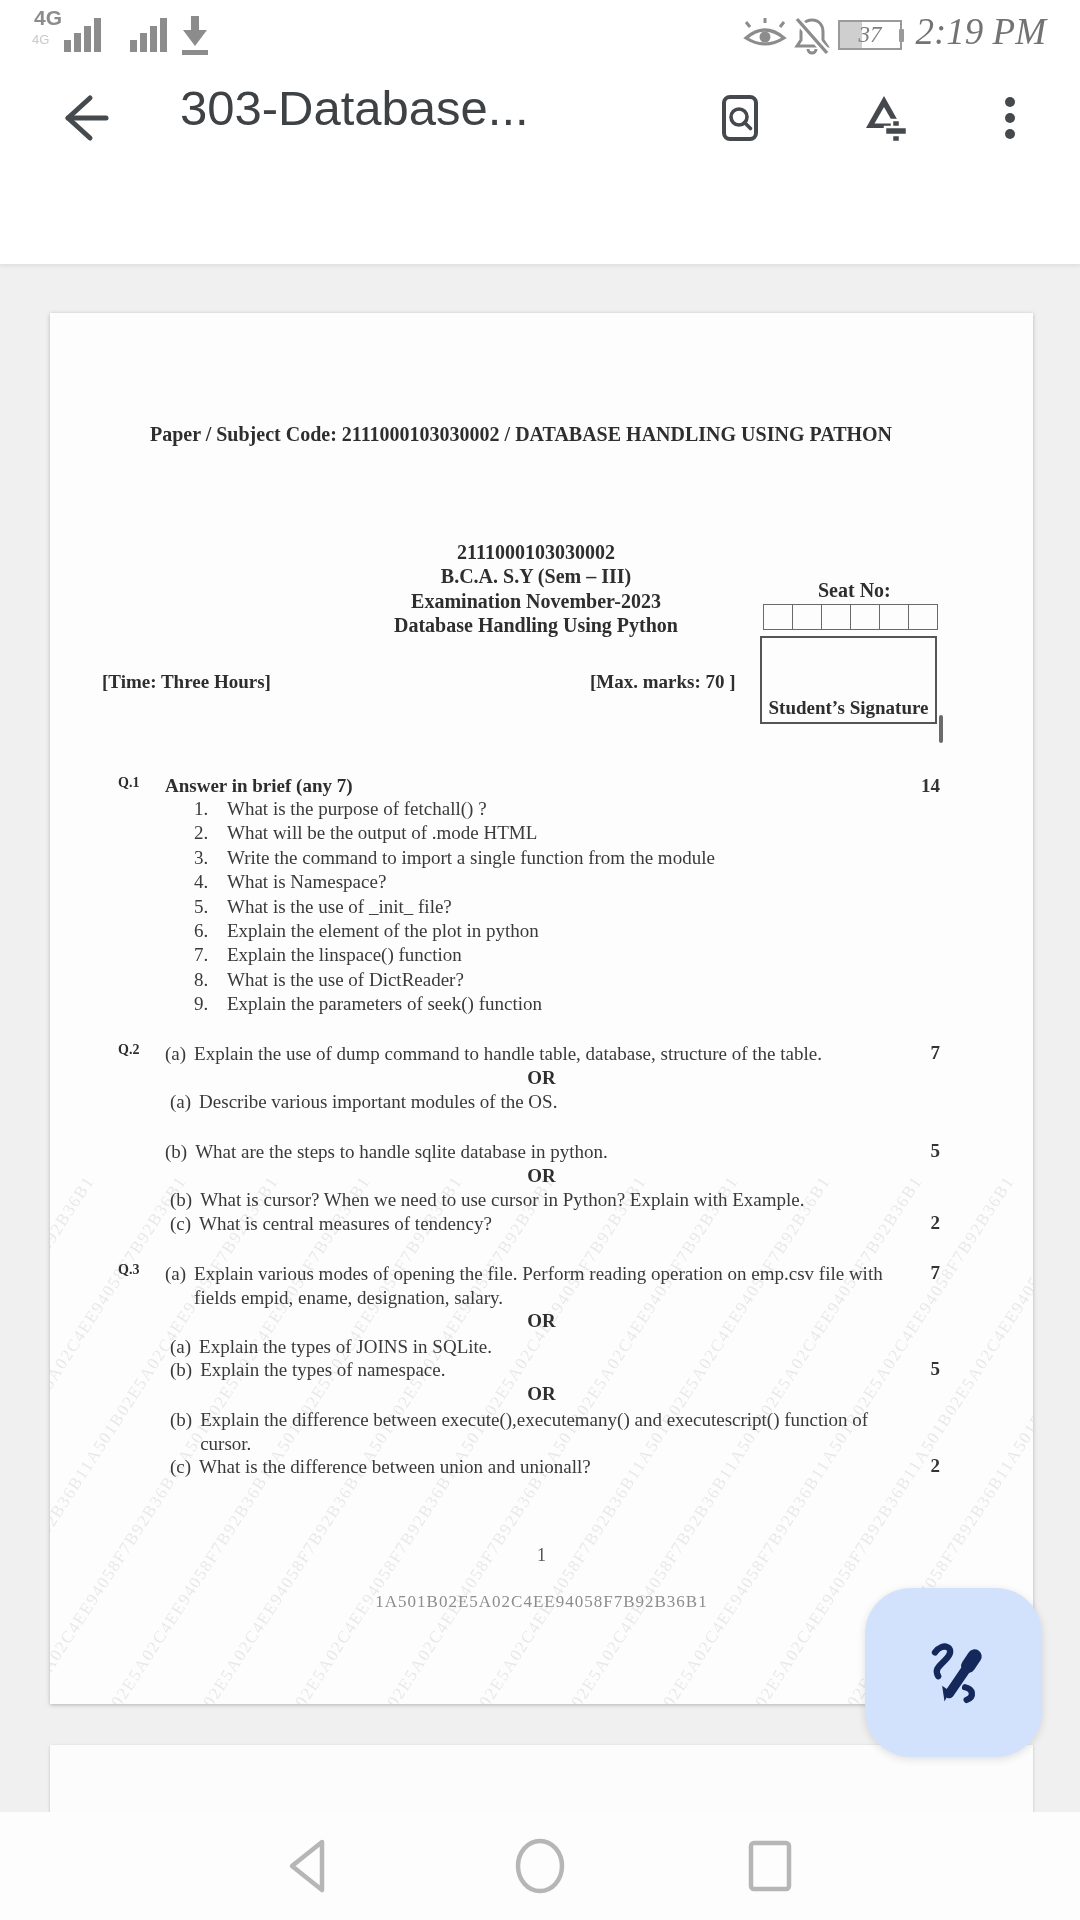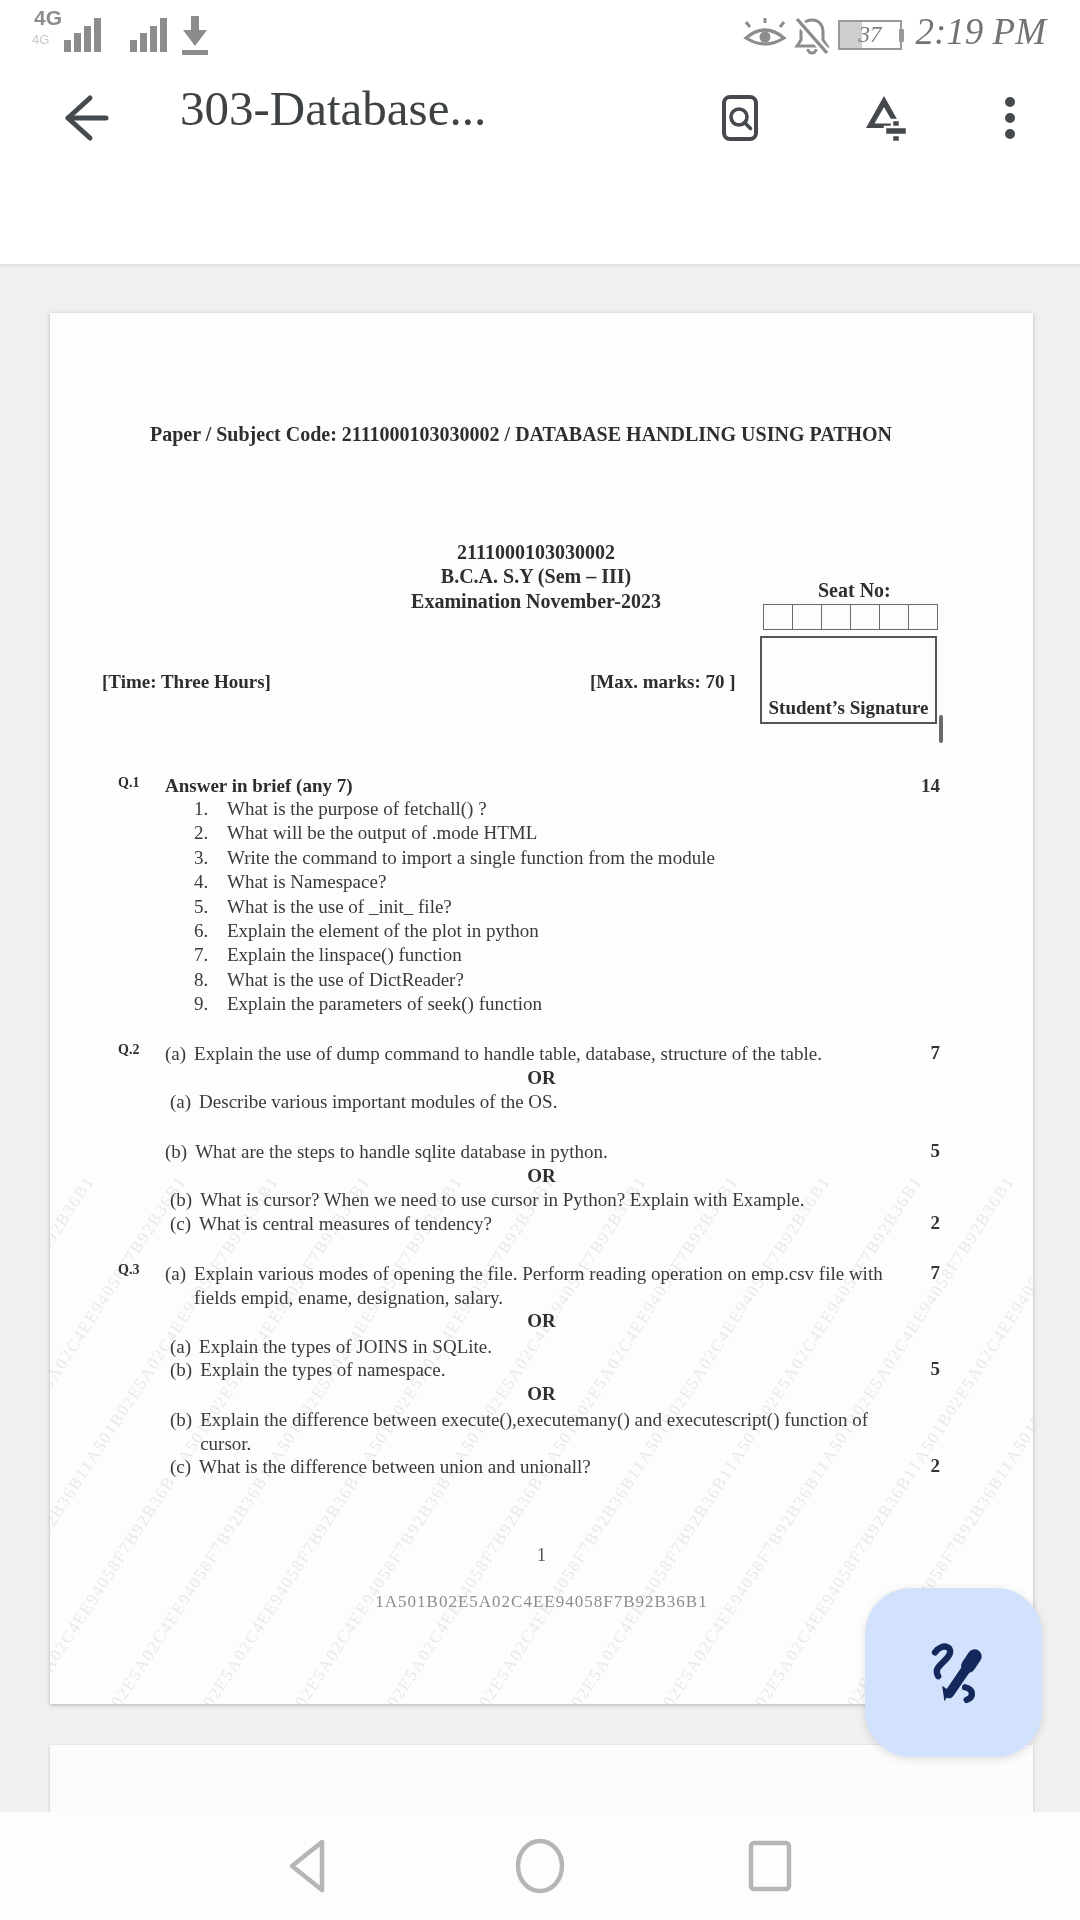--- a/index.html
+++ b/index.html
@@ -15,21 +15,21 @@
   .battery-fill{position:absolute;left:0;top:0;bottom:0;width:37%;background:#cfcfcf;}
   .battery-num{position:absolute;width:100%;text-align:center;top:0px;font-family:"Liberation Serif",serif;
                font-style:italic;font-size:23px;color:#7d7d7d;}
   .battery-nub{position:absolute;left:899px;top:29px;width:5px;height:13px;background:#9a9a9a;border-radius:1px;}
   .sb-time{position:absolute;right:34px;top:10px;font-family:"Liberation Serif",serif;font-style:italic;
            font-size:37px;color:#737373;}
   
   .app-bar{position:absolute;left:0;top:64px;width:1080px;height:200px;background:#fff;z-index:25;
            border-bottom:1px solid #e3e3e3;box-shadow:0 1px 4px rgba(0,0,0,0.08);}
   .back-btn{position:absolute;left:56px;top:26px;width:56px;height:56px;color:#454a4e;}
-  .ab-title{position:absolute;left:180px;top:16px;font-size:49px;color:#3e4245;white-space:nowrap;font-family:Liberation Serif, serif;}
+  .ab-title{position:absolute;left:180px;top:16px;font-size:49px;color:#3e4245;white-space:nowrap;}
   .ab-icon{position:absolute;top:28px;width:52px;height:52px;color:#45484c;}
   .ab-find{left:714px;}
   .ab-drive{left:858px;}
   .ab-menu{left:984px;}
   
   .viewer{position:absolute;left:0;top:265px;width:1080px;height:1547px;background:#f0f0f1;}
   .page{position:absolute;left:50px;top:48px;width:983px;height:1391px;background:#fdfdfd;
         box-shadow:0 1px 4px rgba(0,0,0,0.25);overflow:hidden;
         font-family:"Liberation Serif",serif;color:#3a3a3a;font-size:19px;}
   .page2{position:absolute;left:50px;top:1480px;width:983px;height:67px;background:#fcfcfc;
@@ -172,20 +172,21 @@
           <div class="wm-line" style="left: 1192px;">1A501B02E5A02C4EE94058F7B92B36B11A501B02E5A02C4EE94058F7B92B36B11A501B02E5A02C4EE94058F7B92B36B1</div>
           <div class="wm-line" style="left: 1284px;">1A501B02E5A02C4EE94058F7B92B36B11A501B02E5A02C4EE94058F7B92B36B11A501B02E5A02C4EE94058F7B92B36B1</div>
         </div>
 
       <div class="doc-header">Paper / Subject Code: 2111000103030002 / DATABASE HANDLING USING PATHON</div>
 
       <div class="doc-center">
         <div>2111000103030002</div>
         <div>B.C.A. S.Y (Sem – III)</div>
         <div>Examination November-2023</div>
+        <div>Database Handling Using Python</div>
       </div>
 
       <div class="seat-label">Seat No:</div>
       <div class="seat-boxes">
         <div class="seat-cell"></div>
         <div class="seat-cell"></div>
         <div class="seat-cell"></div>
         <div class="seat-cell"></div>
         <div class="seat-cell"></div>
         <div class="seat-cell"></div>

